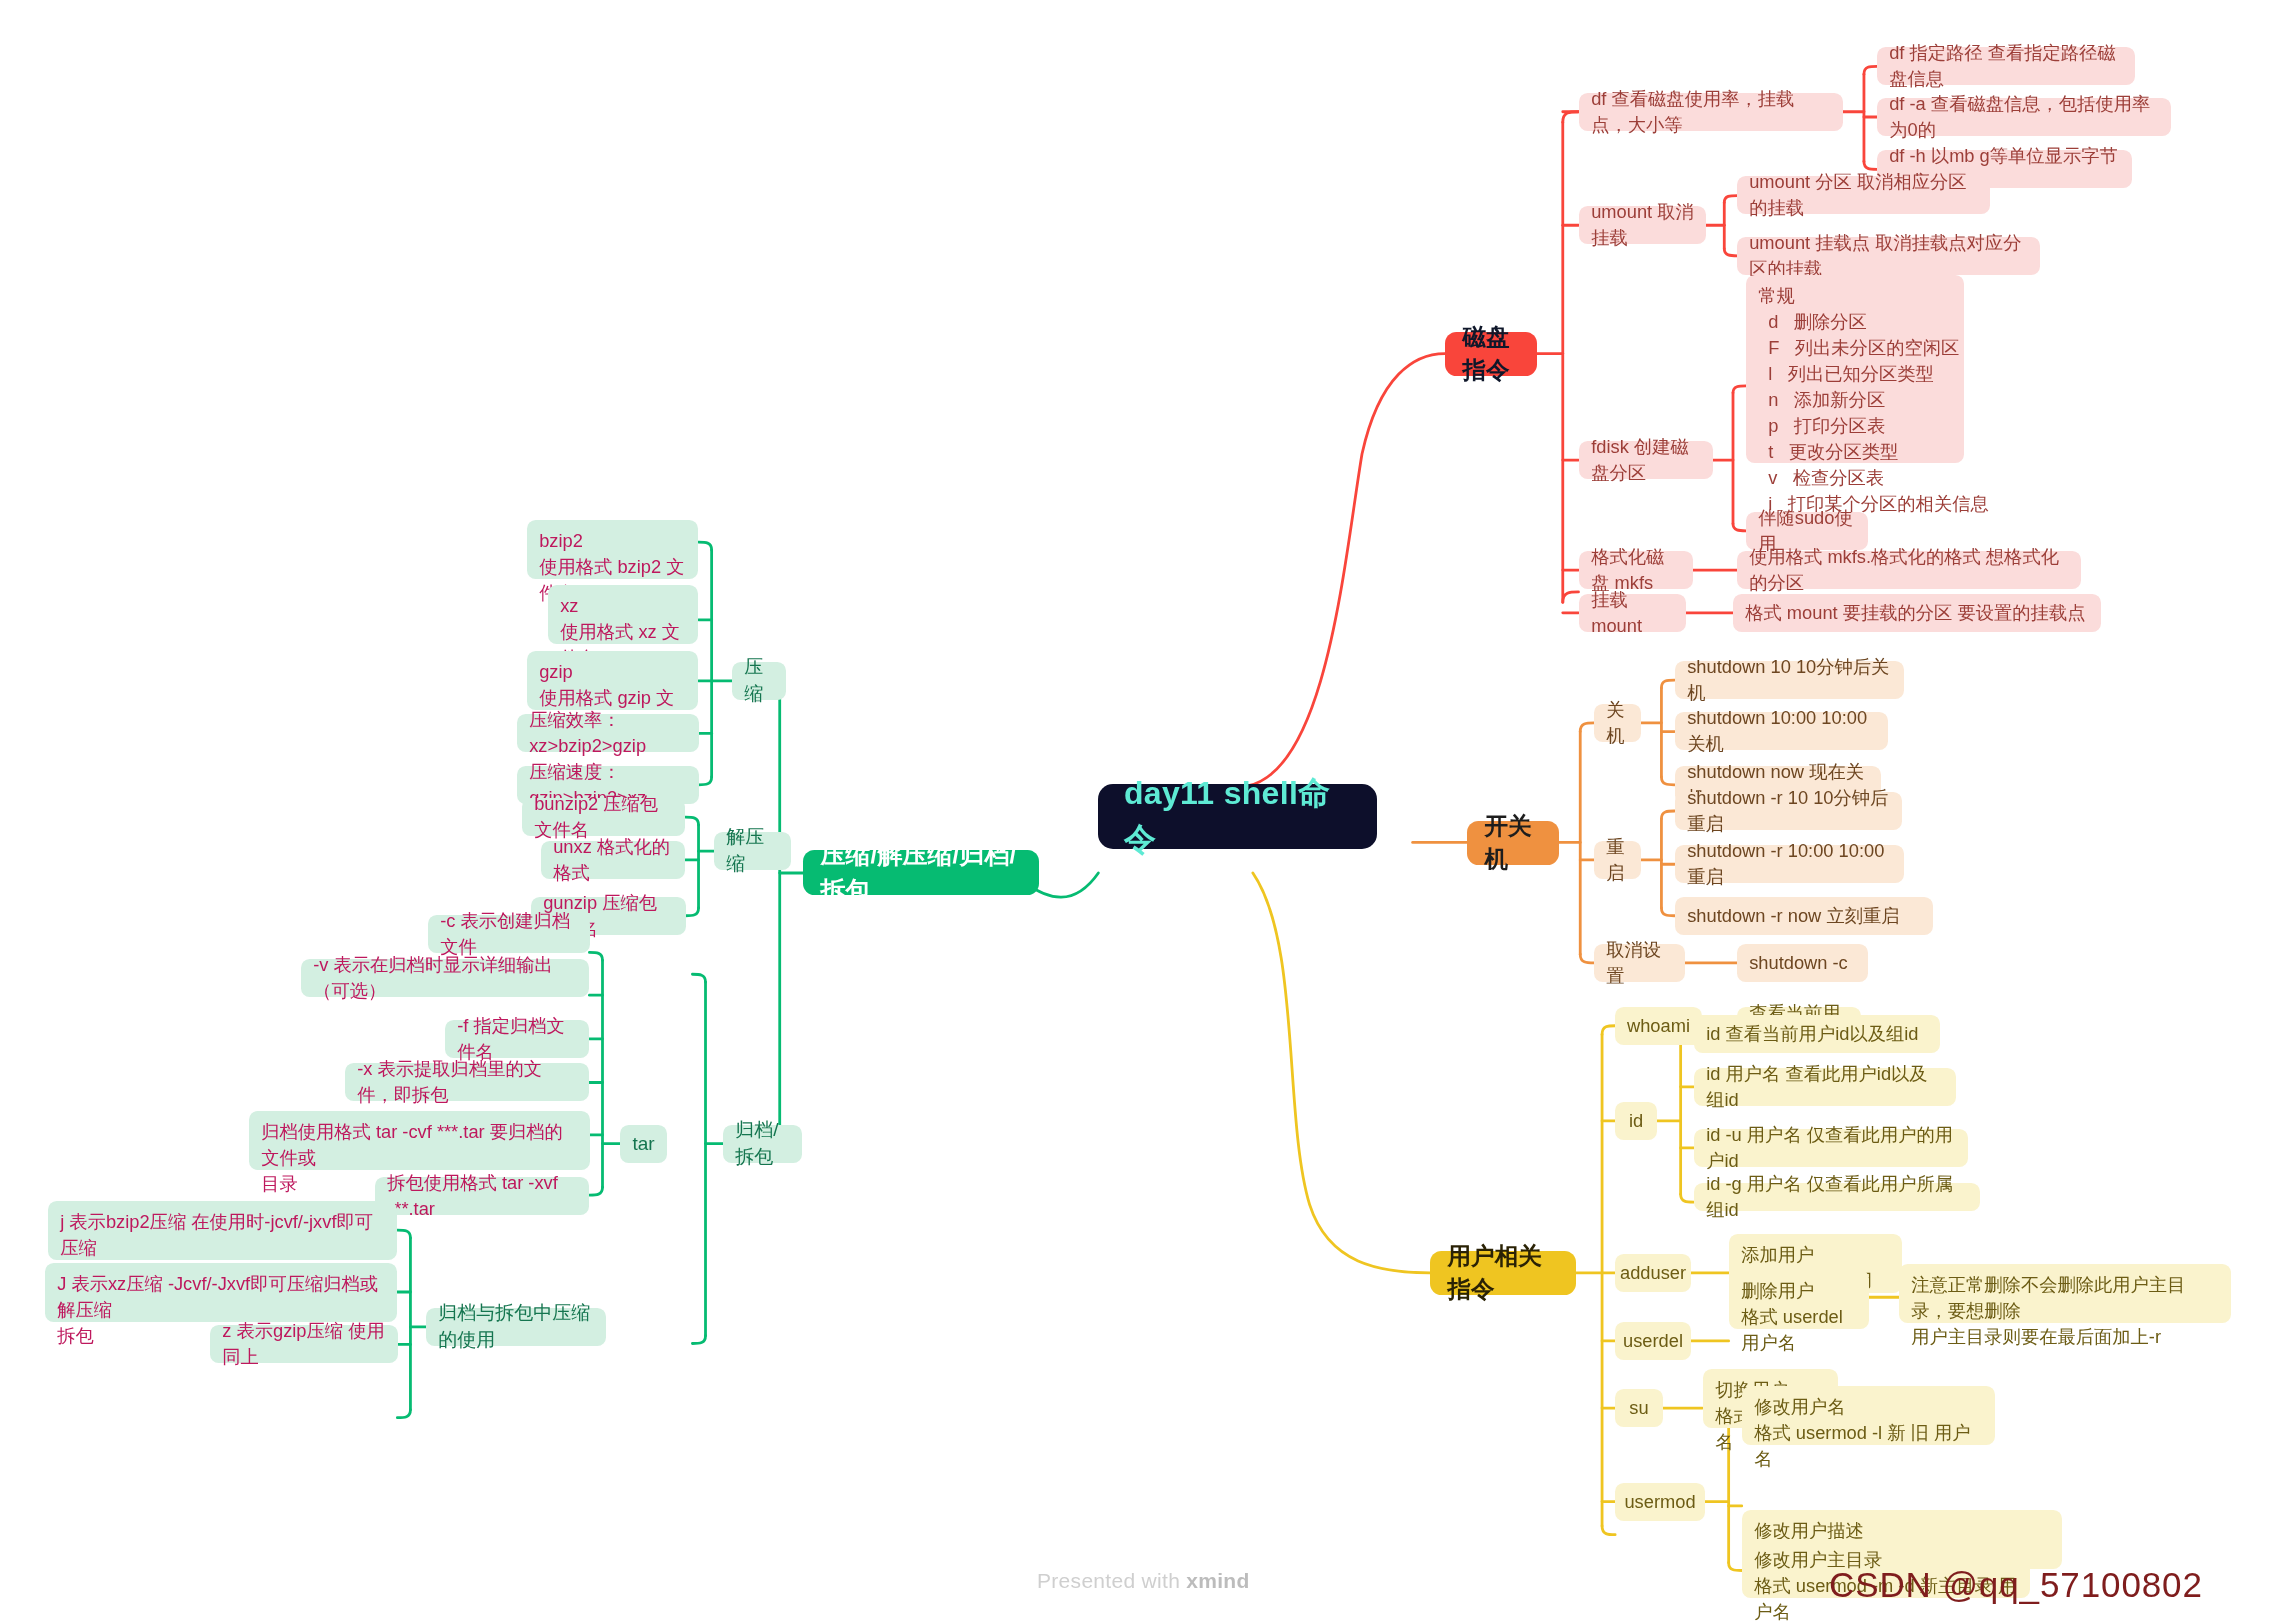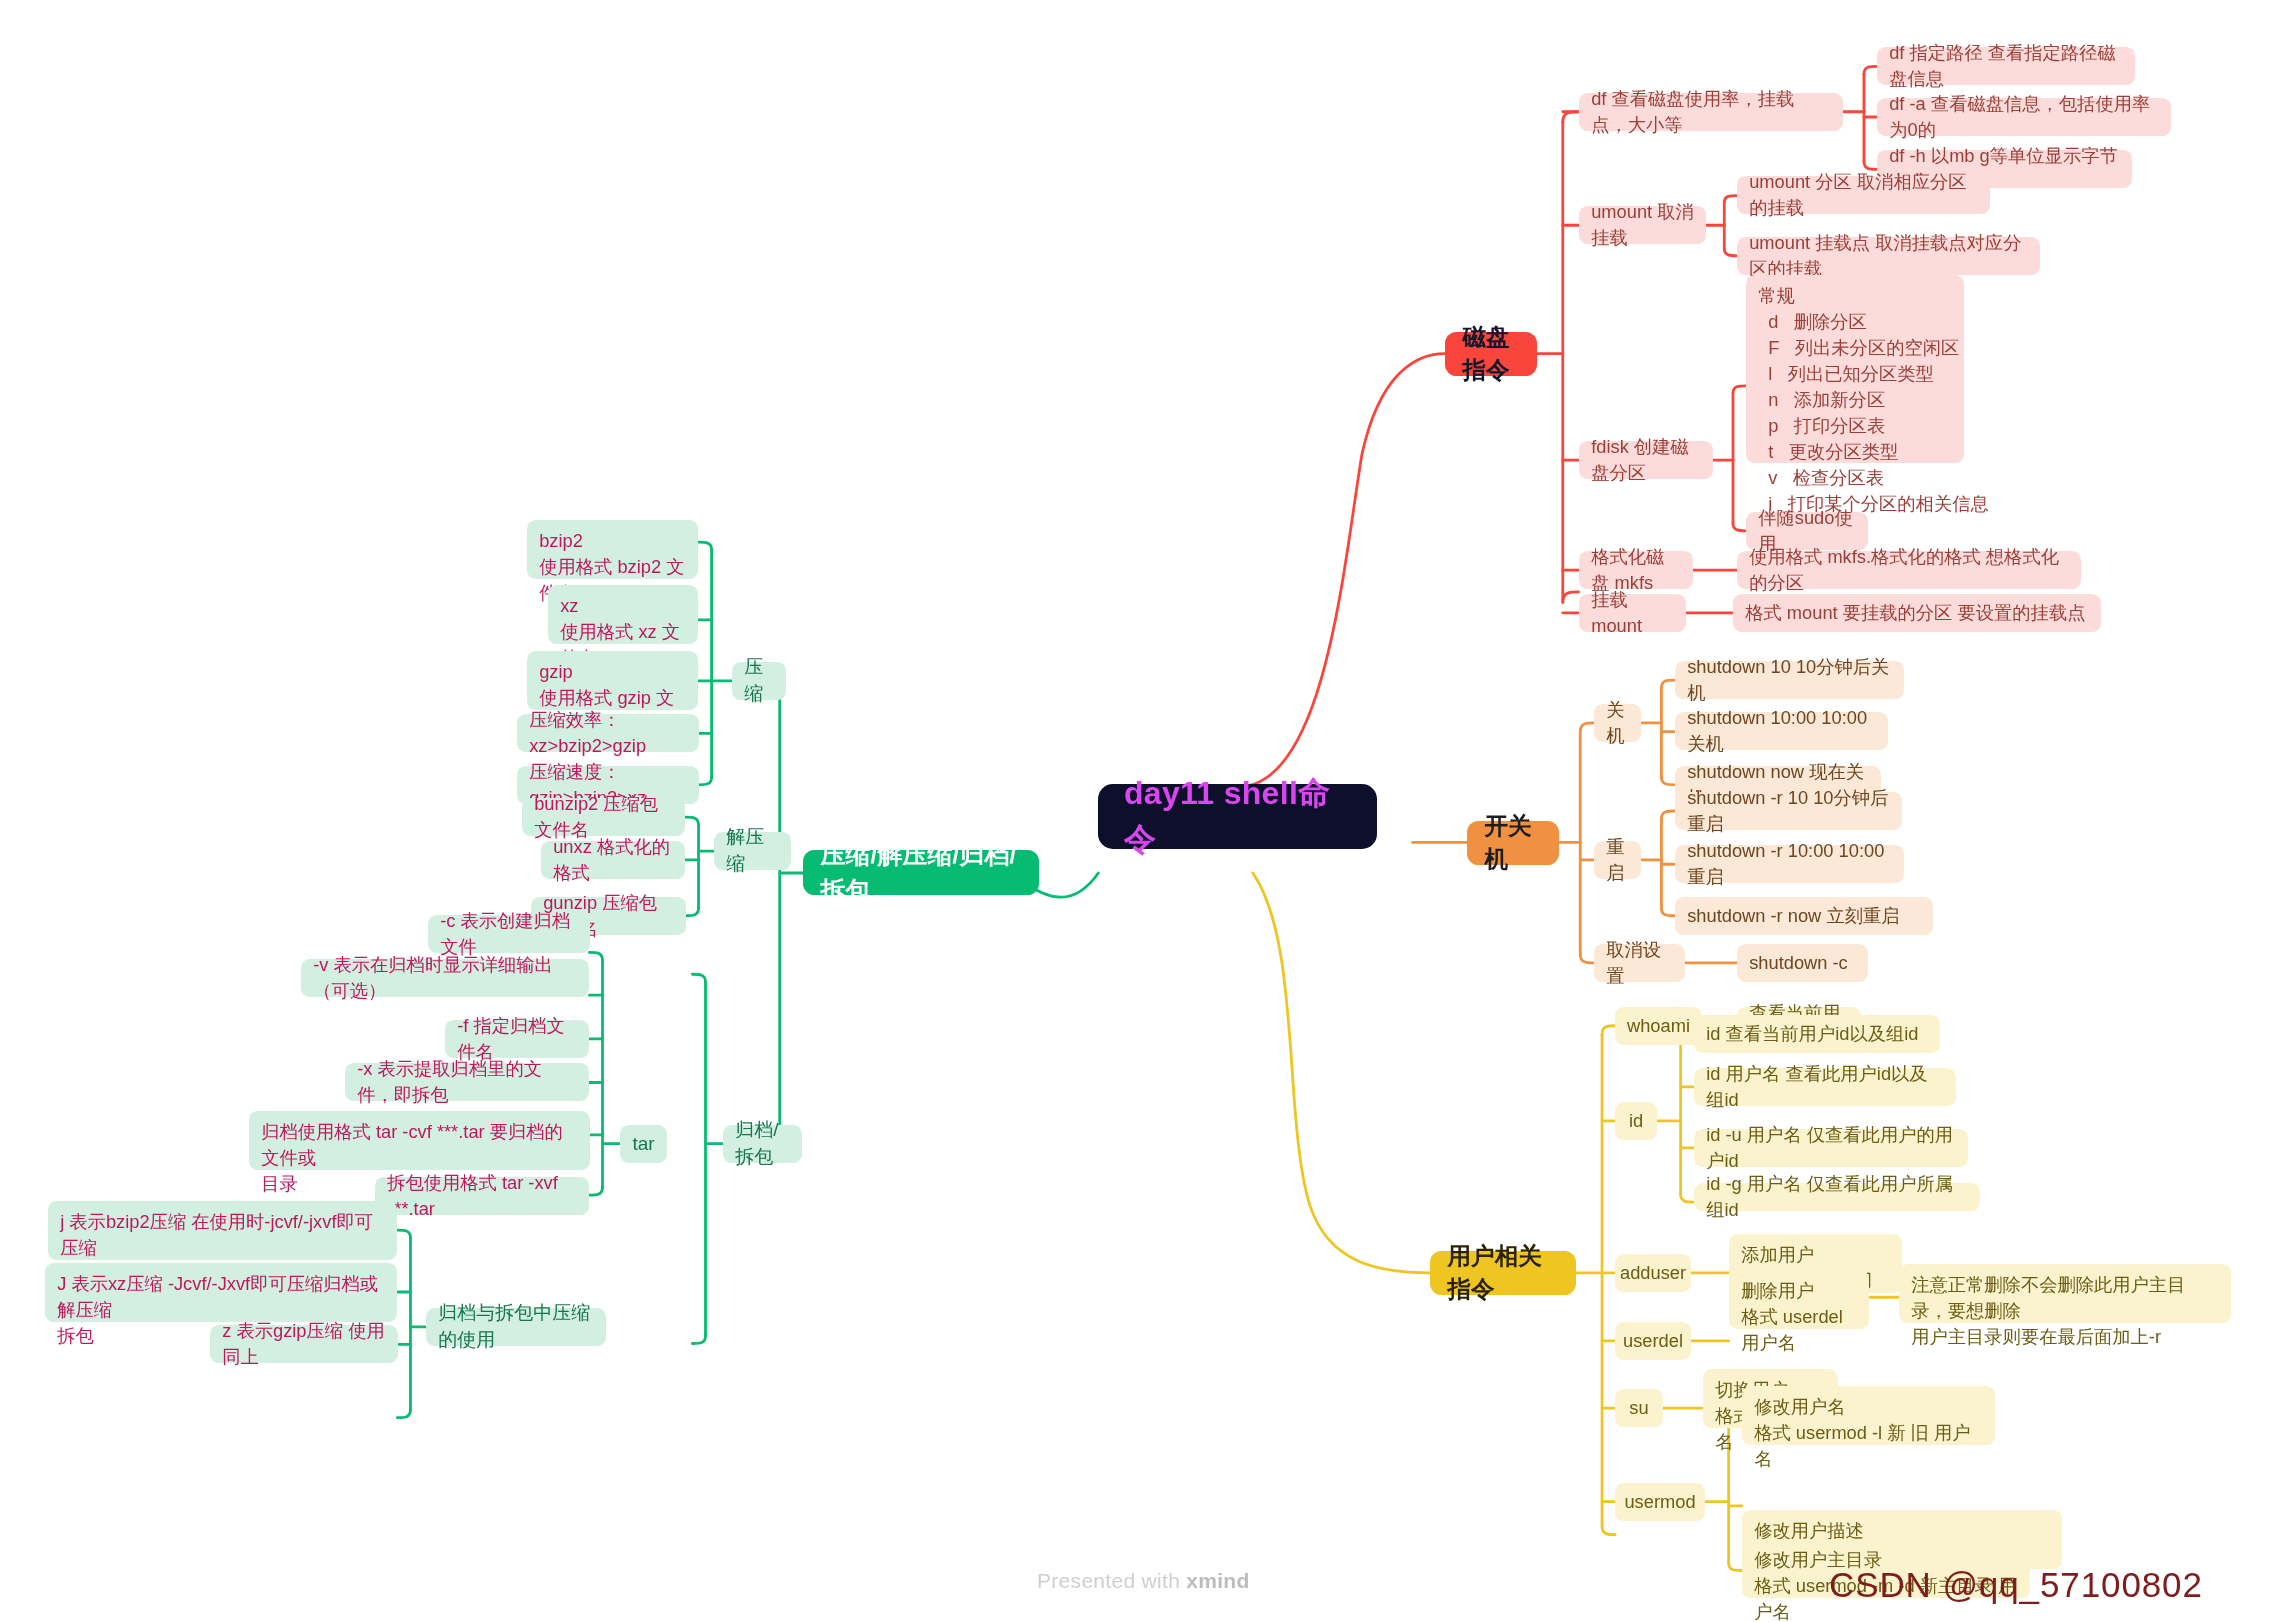--- a/index.html
+++ b/index.html
@@ -11,21 +11,21 @@
   svg#wires{position:absolute;left:0;top:0;width:2284px;height:1622px;pointer-events:none;}
   .node{
     position:absolute;border-radius:8.7px;
     box-sizing:border-box;
     display:flex;align-items:center;
     white-space:pre-line;
     line-height:1.42;
   }
   
   .root{
-    background:#0d0f2b;color:#d946ef;font-size:32px;font-weight:bold;
+    background:#0d0f2b;color:#5eead4;font-size:32px;font-weight:bold;
     border-radius:15px;padding:0 26px;letter-spacing:0.3px;
   }
   
   .main-red{background:#f9453b;color:#0f172a;font-size:23.6px;font-weight:600;border-radius:11.4px;padding:0 17.5px;}
   .main-orange{background:#ef9140;color:#1d1d1d;font-size:23.6px;font-weight:600;border-radius:11.4px;padding:0 17.5px;}
   .main-yellow{background:#efc521;color:#2a2205;font-size:23.6px;font-weight:600;border-radius:11.4px;padding:0 17.5px;}
   .main-green{background:#06bb72;color:#ffffff;font-size:25px;font-weight:600;border-radius:11.4px;padding:0 17.5px;}
 
   
   .red{background:#fbdcdb;color:#9c3e38;font-size:18.3px;padding:5.2px 12.2px;}

